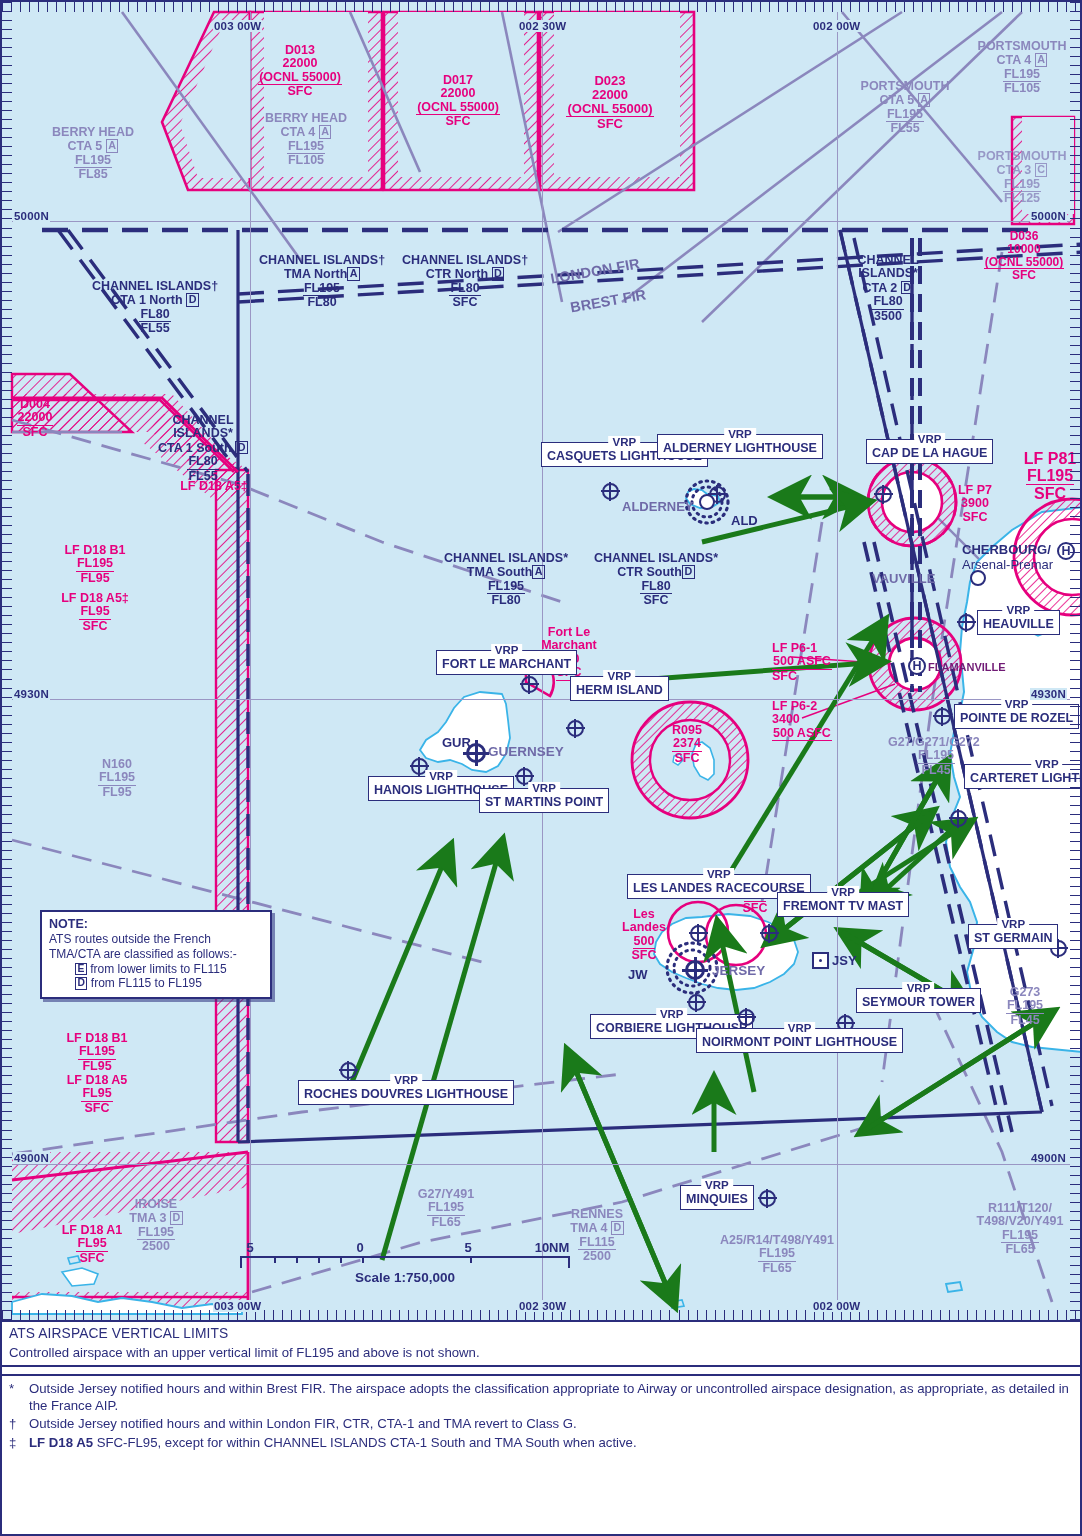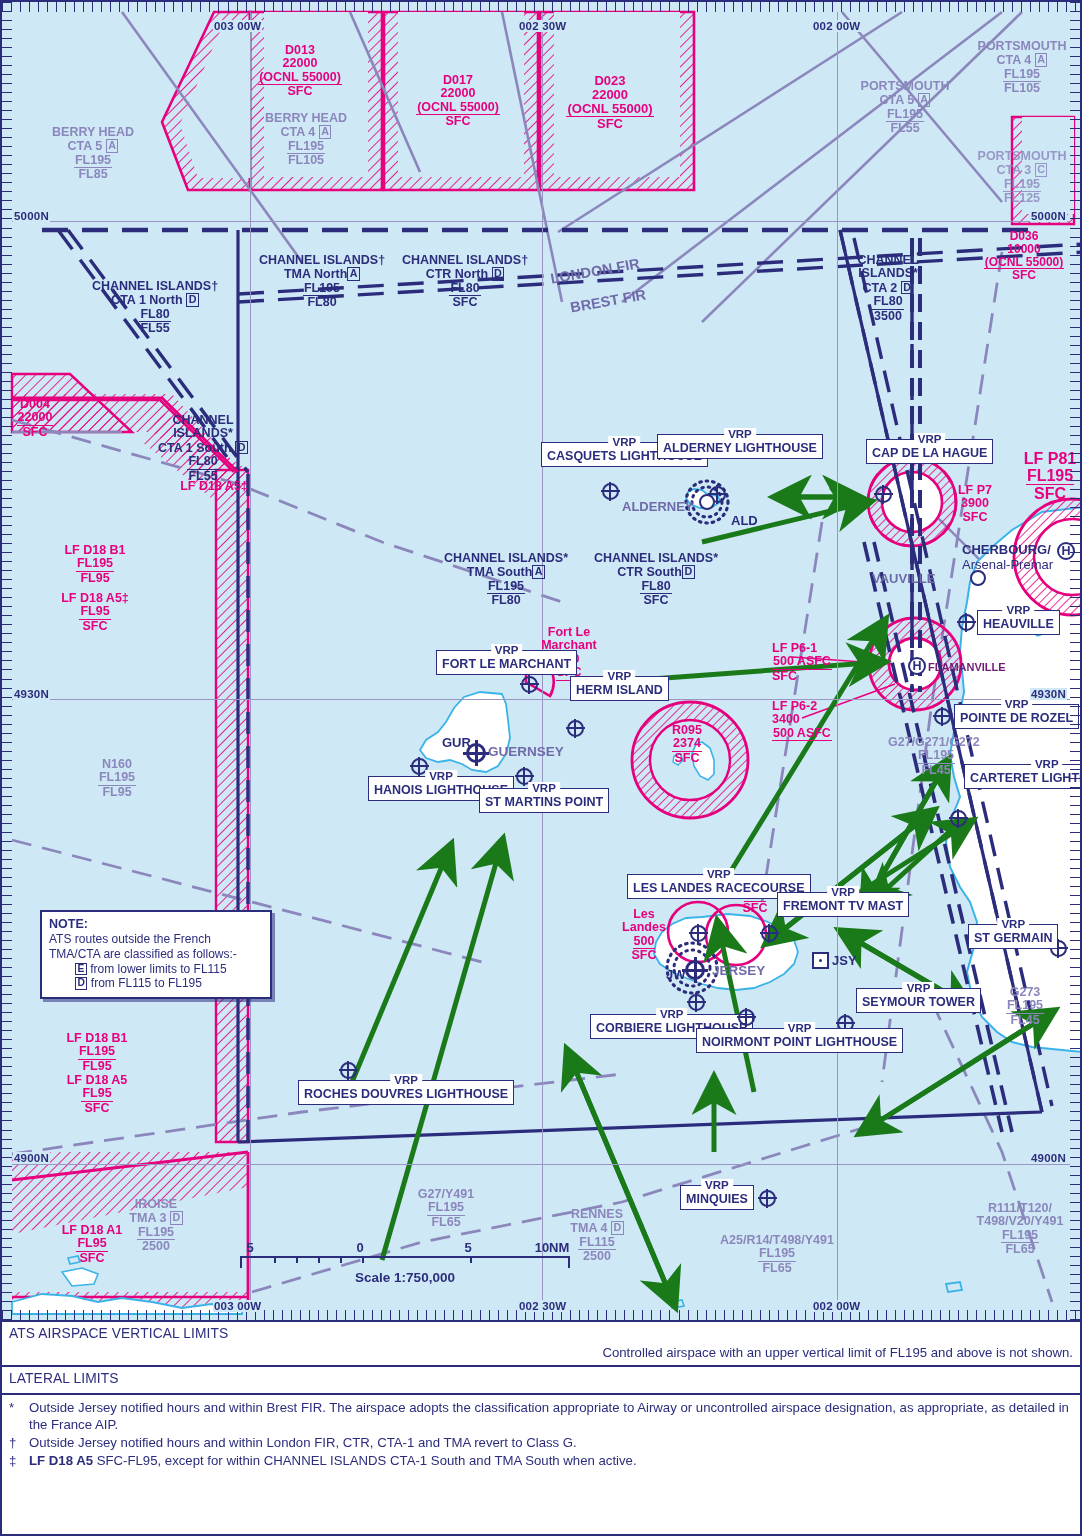--- a/index.html
+++ b/index.html
@@ -122,21 +122,21 @@
 
   
   #legend{
     position:absolute; left:0; top:1322px; width:1082px; height:214px;
     border:2px solid var(--navy); border-top:none; background:#fff;
     color:var(--navy); font-size:13.2px; line-height:1.3;
   }
   #legend .sec{ border-bottom:2px solid var(--navy); padding:3px 7px 4px 7px;}
   #legend .sec:last-child{border-bottom:none;}
   #legend h4{ margin:0 0 1px 0; font-size:13.8px; font-weight:normal; letter-spacing:.1px;}
-  #legend p{margin:0;text-align:right;}
+  #legend p{margin:0;}
   #legend .gi{ display:flex; gap:6px; margin-top:1px;}
   #legend .gi .mk{ width:14px; flex:0 0 14px; text-align:left;}
   #legend .gi .tx{ flex:1 1 auto;}
 </style>
 </head>
 <body>
 
 <div id="chart">
 
   <svg class="layer" viewBox="0 0 1082 1322">
@@ -685,21 +685,21 @@
   <div class="lbl nv" style="left:729px;top:512px;font-size:13px">
     <span>ALD</span></div>
   <div class="aero" style="left:697px;top:492px"></div>
 
   <div class="lbl nv" style="left:440px;top:734px;font-size:13px">
     <span>GUR</span></div>
   <div class="lbl nv" style="left:486px;top:743px;font-size:13.5px;color:#6f6aa8">
     <span>GUERNSEY</span></div>
   <div class="aerostar" style="left:464px;top:741px"></div>
 
-  <div class="lbl nv" style="left:664px;top:966px;font-size:13px">
+  <div class="lbl nv" style="left:626px;top:966px;font-size:13px">
     <span>JW</span></div>
   <div class="lbl nv" style="left:710px;top:962px;font-size:13.5px;color:#6f6aa8">
     <span>JERSEY</span></div>
   <div class="aerostar" style="left:683px;top:958px"></div>
   <div class="apt" style="left:810px;top:950px"></div>
   <div class="lbl nv" style="left:830px;top:952px;font-size:13px">
     <span>JSY</span></div>
 
   <div class="lbl nv" style="left:870px;top:570px;font-size:13px;color:#6f6aa8">
     <span>VAUVILLE</span></div>
@@ -751,21 +751,20 @@
 </div>
 
 <div id="legend">
 
   <div class="sec">
     <h4>ATS AIRSPACE VERTICAL LIMITS</h4>
     <p>Controlled airspace with an upper vertical limit of FL195 and above is not shown.</p>
   </div>
 
   <div class="sec">
-    <h4>LATERAL LIMITS</h4>
   </div>
 
   <div class="sec">
 
     <div class="gi">
       <div class="mk">*</div>
       <div class="tx">Outside Jersey notified hours and within Brest FIR. The airspace adopts the classification appropriate to Airway or uncontrolled airspace designation, as appropriate, as detailed in the France AIP.</div>
     </div>
 
     <div class="gi">

